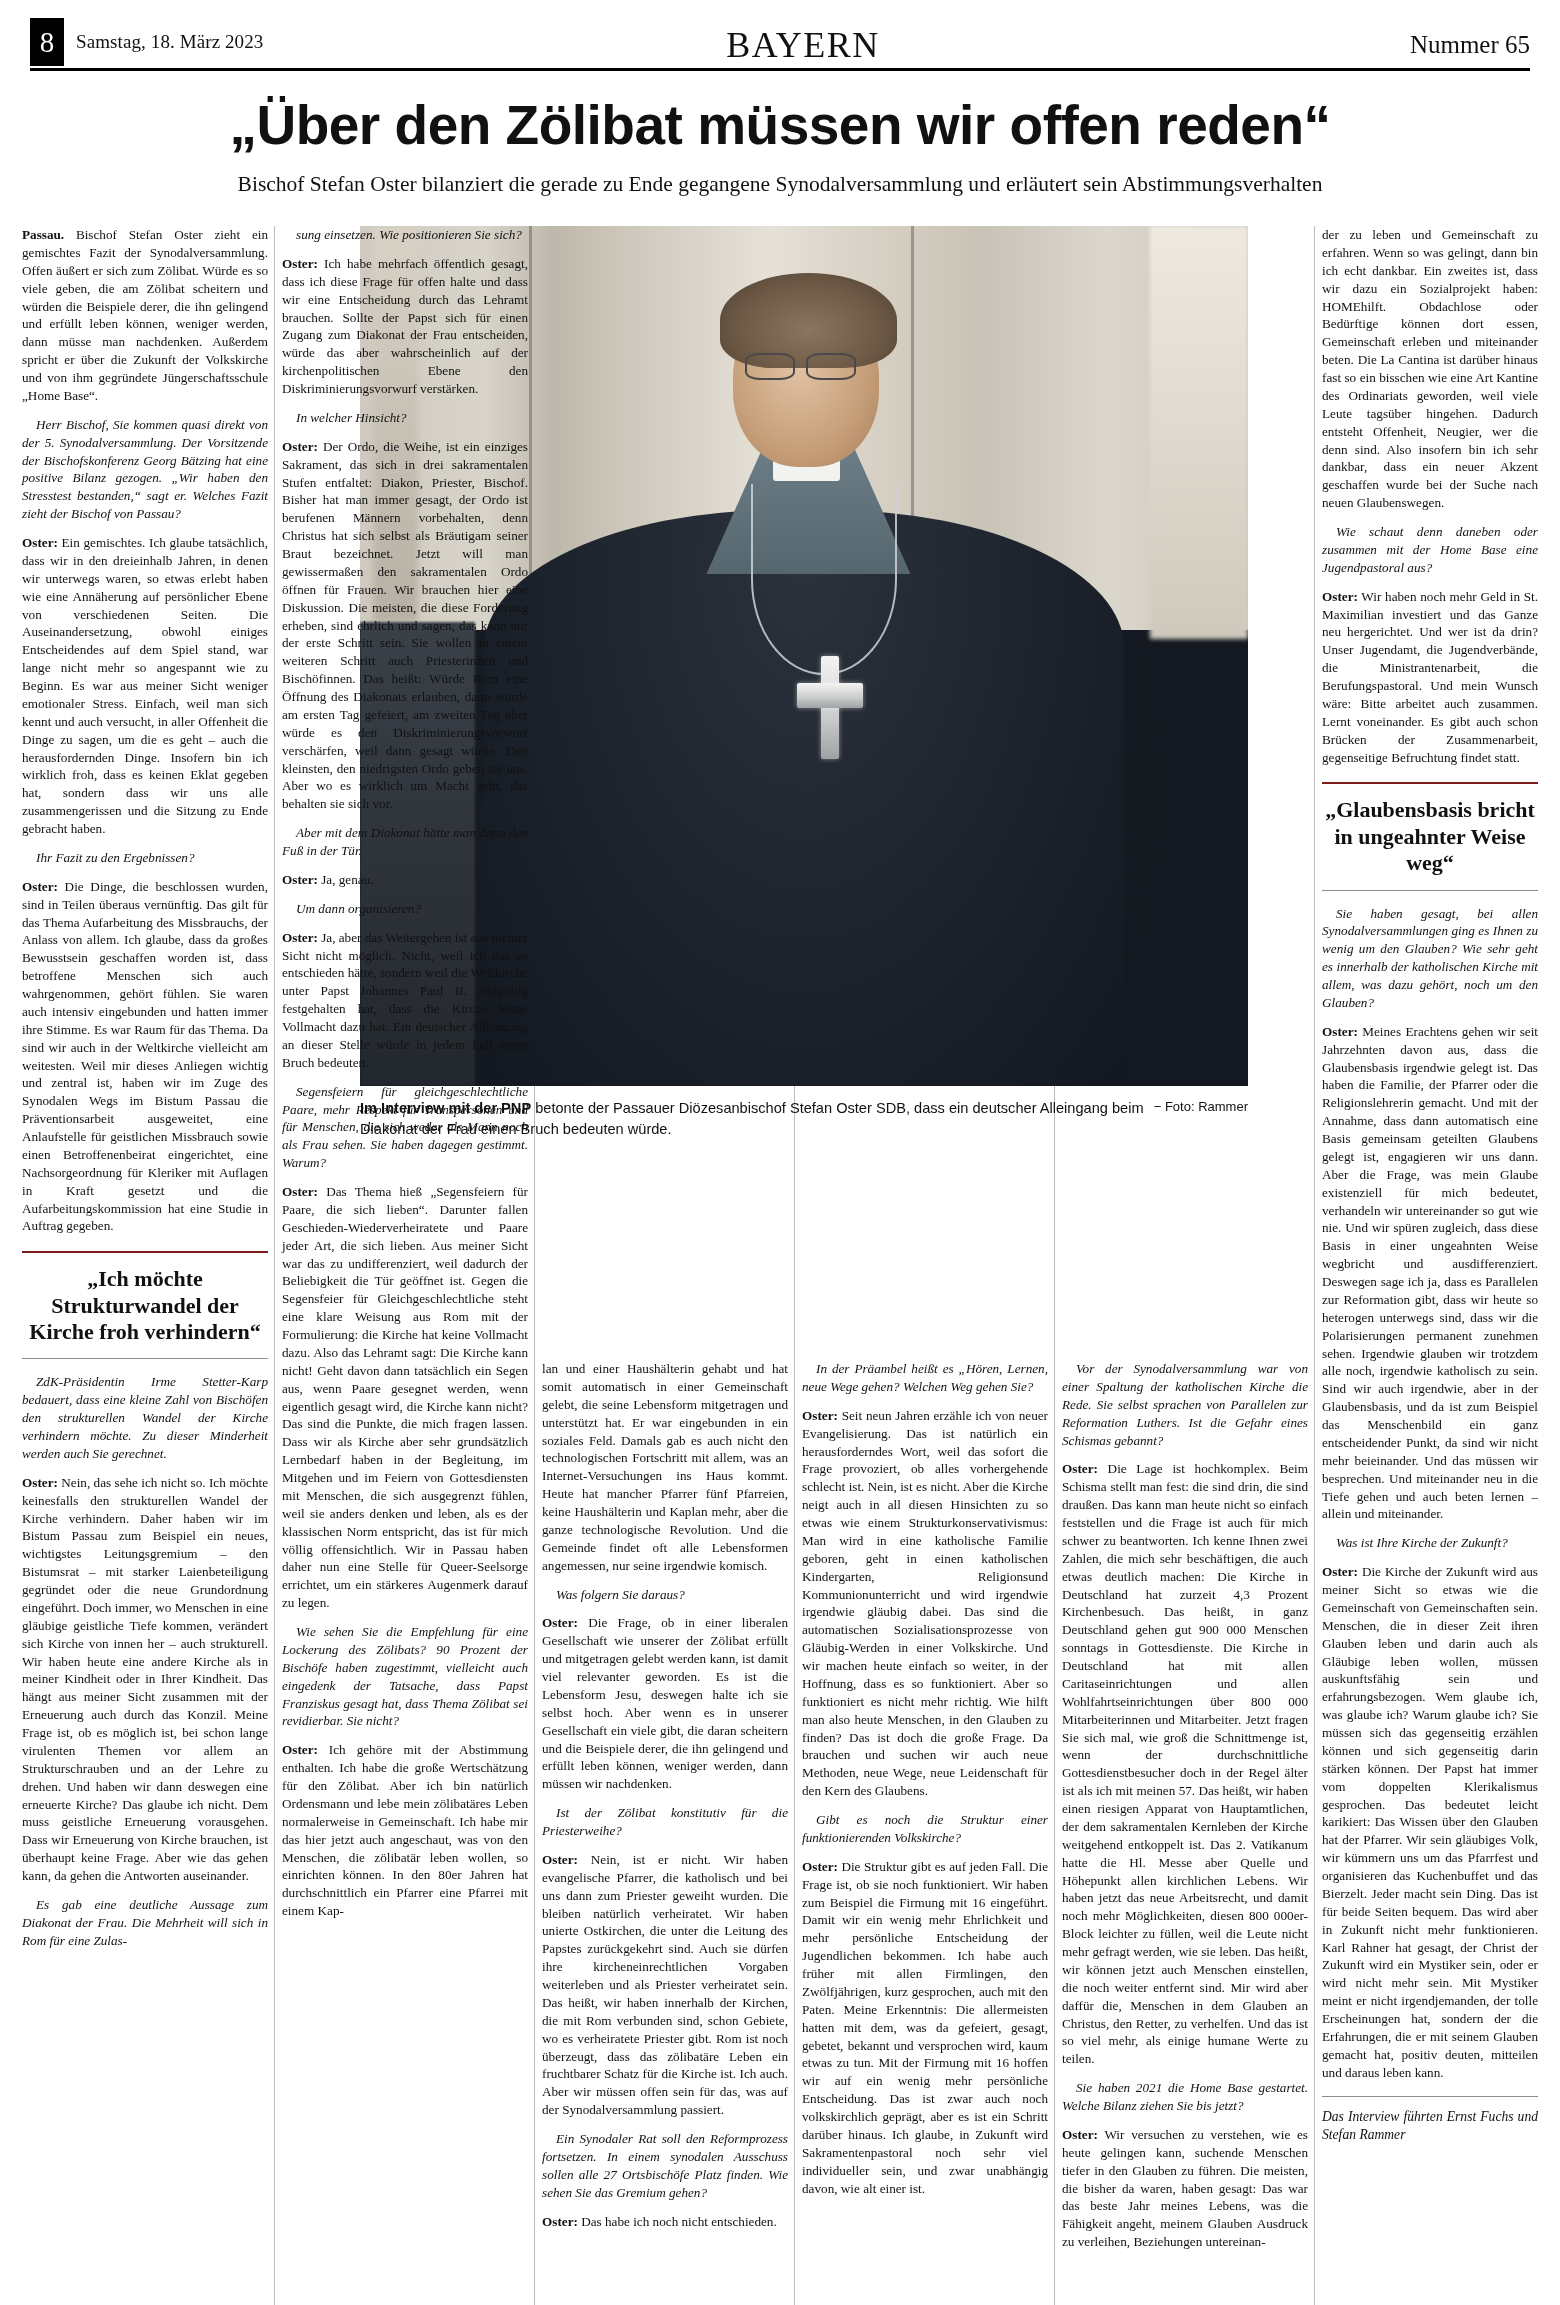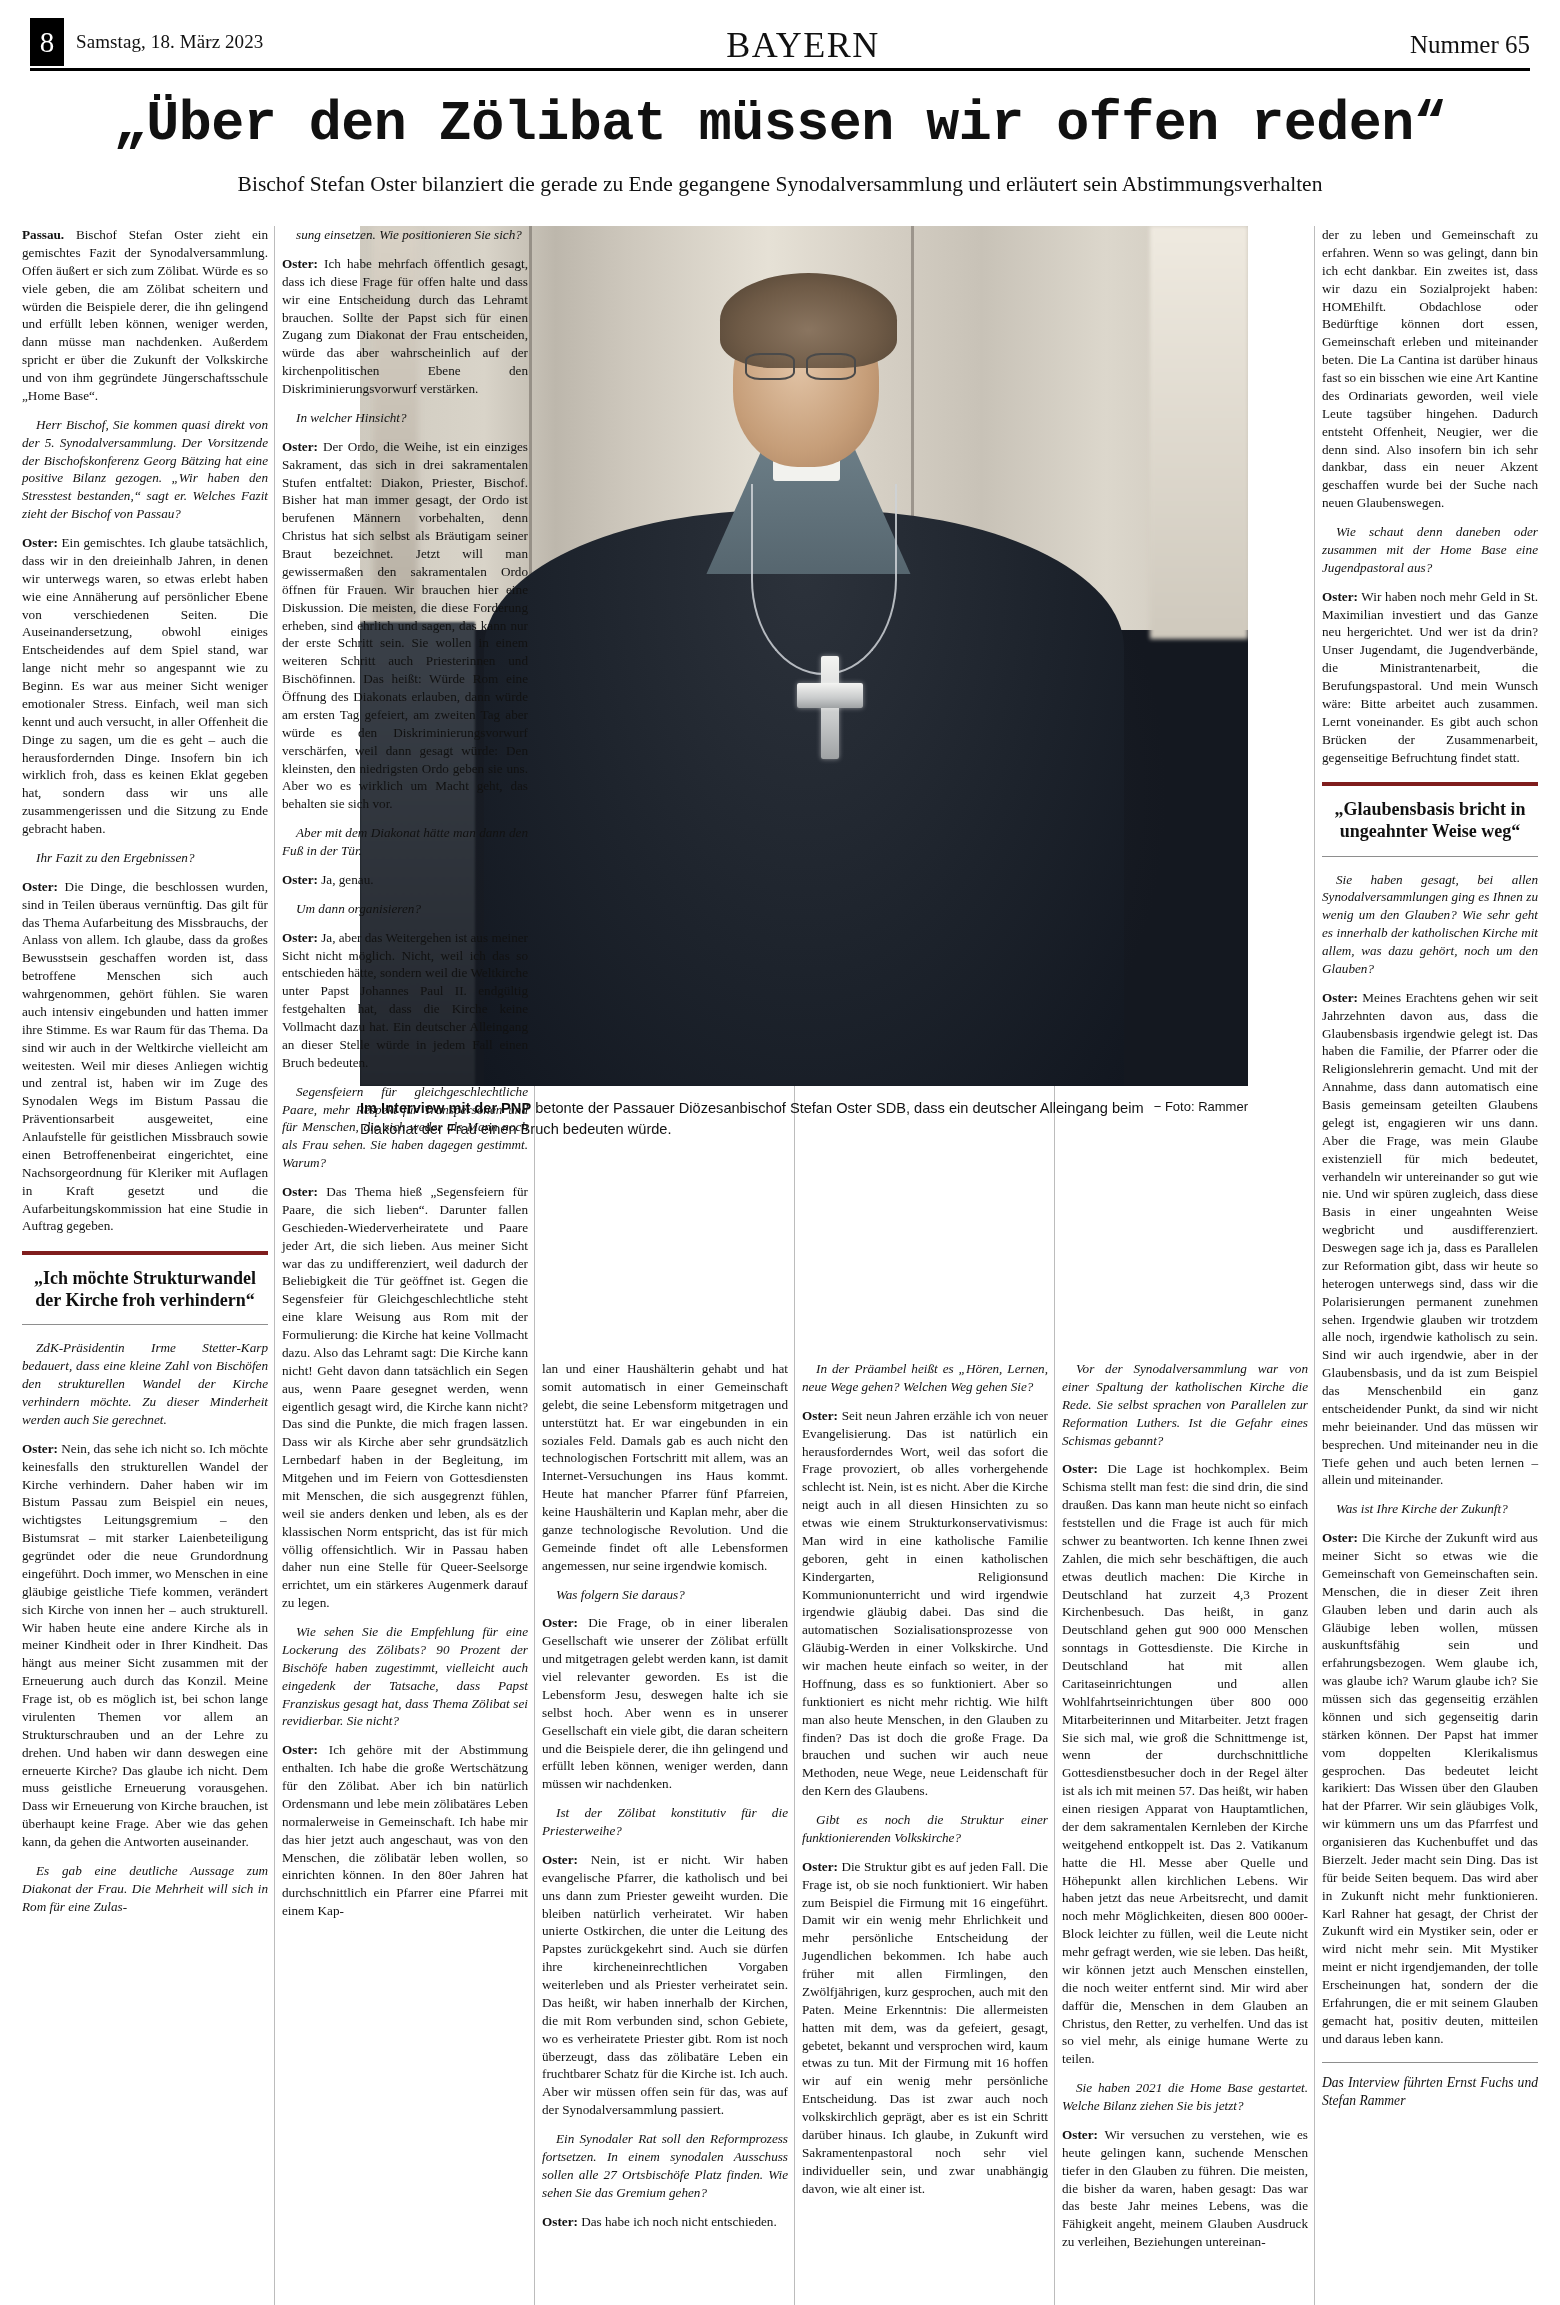--- a/index.html
+++ b/index.html
@@ -47,21 +47,21 @@
     border-top:3px solid #000;
   }
 
   
   .headline{
     margin:26px 40px 0 40px;
     text-align:center;
     font-size:55px;
     line-height:1.06;
     font-weight:700;
-    font-family:Liberation Mono, monospace;
+    font-family:Liberation Sans, sans-serif;
     letter-spacing:-0.5px;
   }
   .subhead{
     margin:18px 40px 0 40px;
     text-align:center;
     font-size:21.5px;
     font-family:"Liberation Serif",serif;
     font-weight:400;
   }
 
@@ -174,26 +174,26 @@
     position:absolute;left:338px;top:872px;width:888px;
     font-family:"Liberation Sans",sans-serif;
     font-size:14.6px;line-height:1.42;
   }
   .caption b{font-weight:700;}
   .credit{float:right;font-size:13px;}
 
   
   .xhead{
     margin:16px 0 14px 0;
-    border-top:4px solid #7f1d1d;
+    border-top:2px solid #7f1d1d;
     border-bottom:1px solid #8e8e8e;
     padding:13px 0 13px 0;
     text-align:center;
     font-weight:700;
-    font-size:18px;
+    font-size:22px;
     line-height:1.2;
     font-family:"Liberation Serif",serif;
   }
   .endrule{
     margin:14px 0 11px 0;
     border-top:1px solid #8e8e8e;
   }
   .byline{font-style:italic;font-size:13.6px;line-height:1.36;}
 </style>
 </head>

